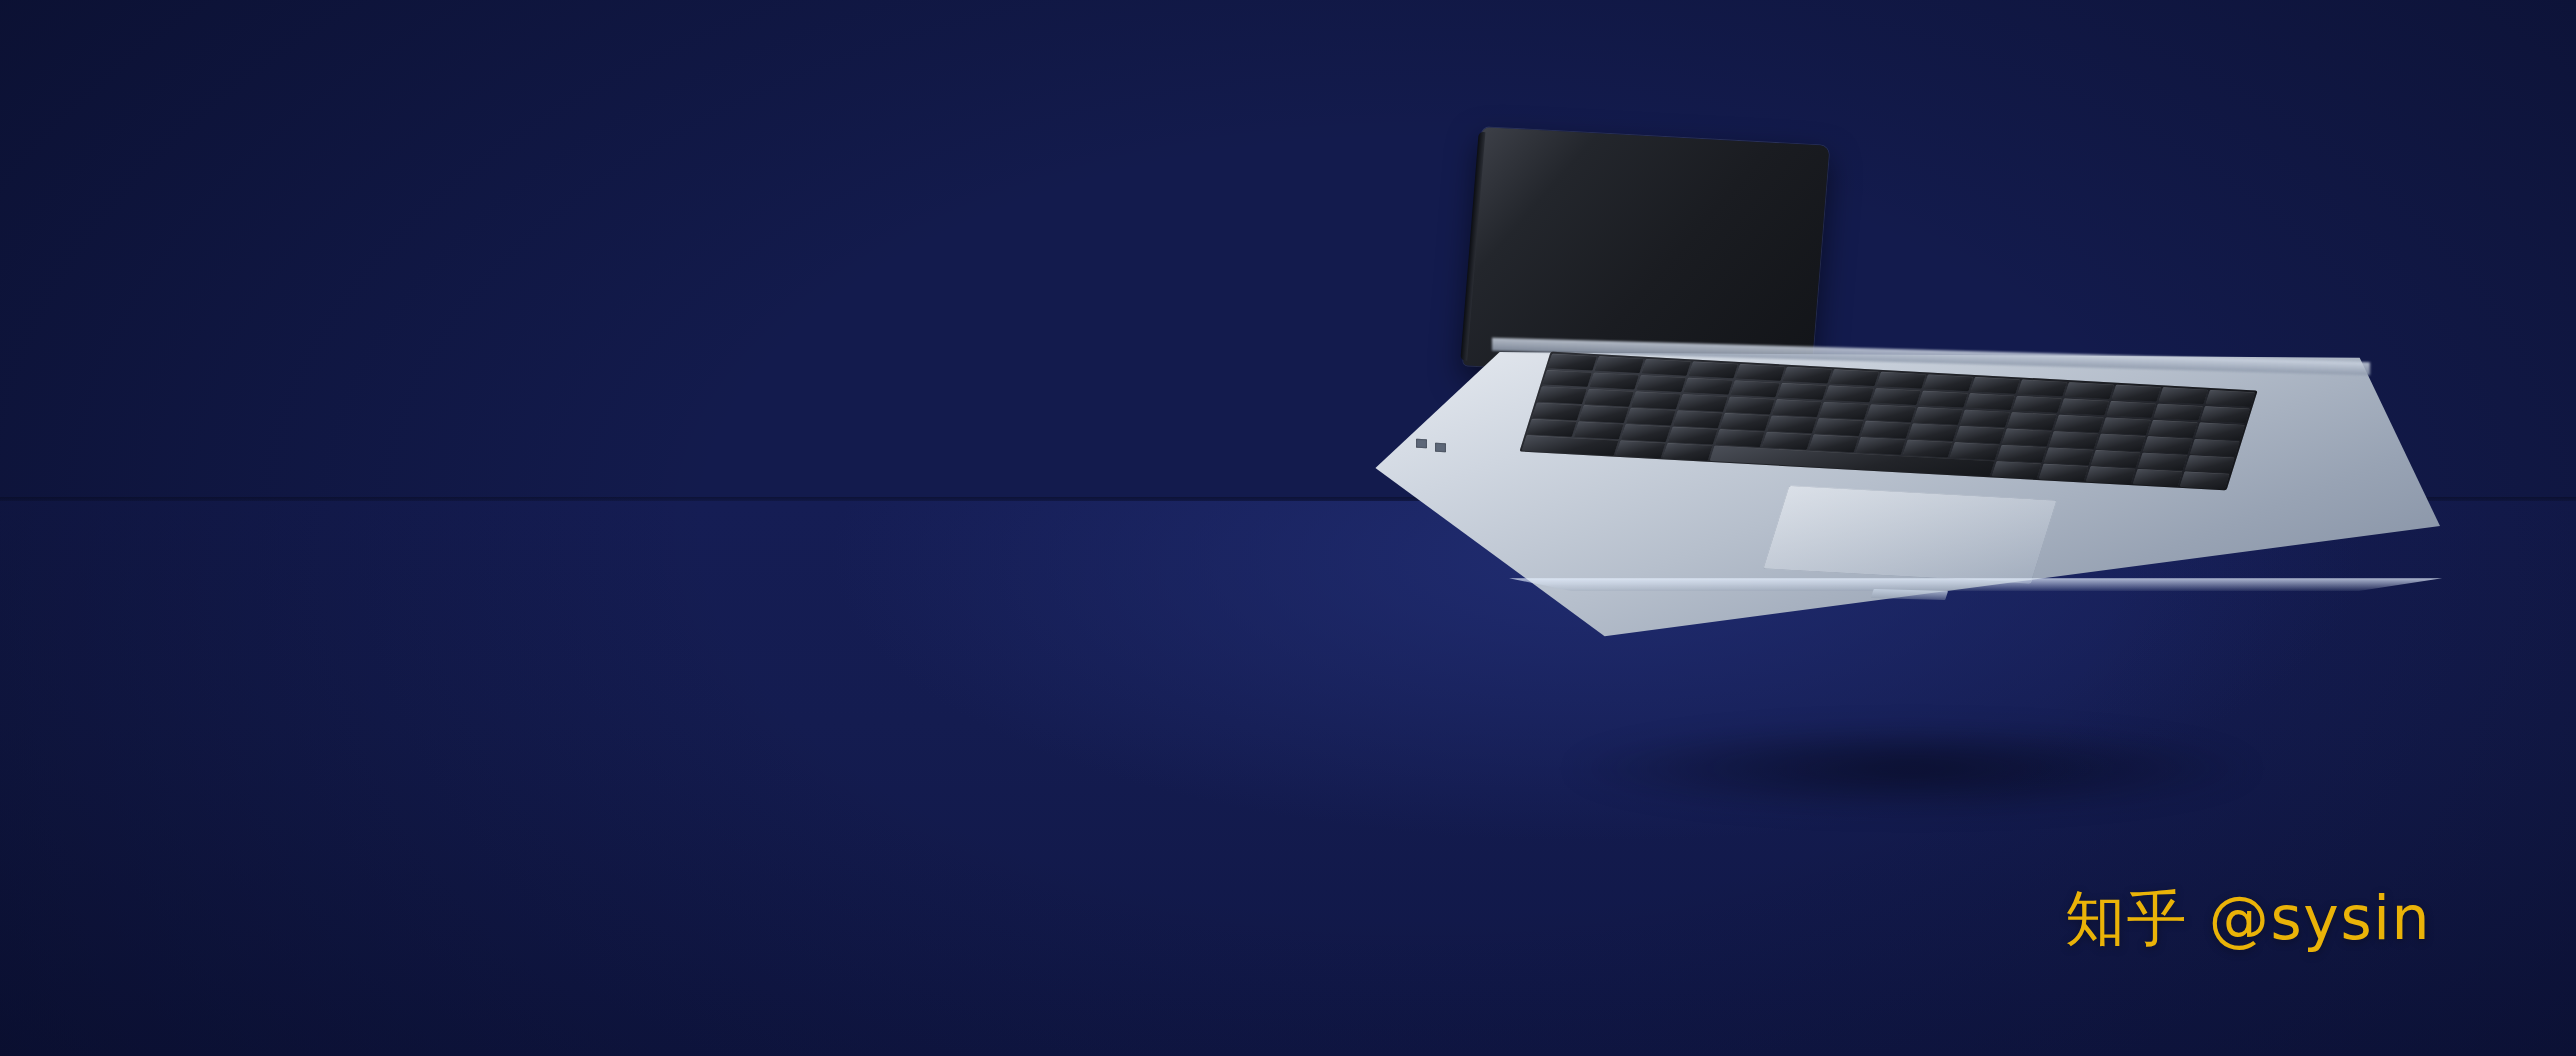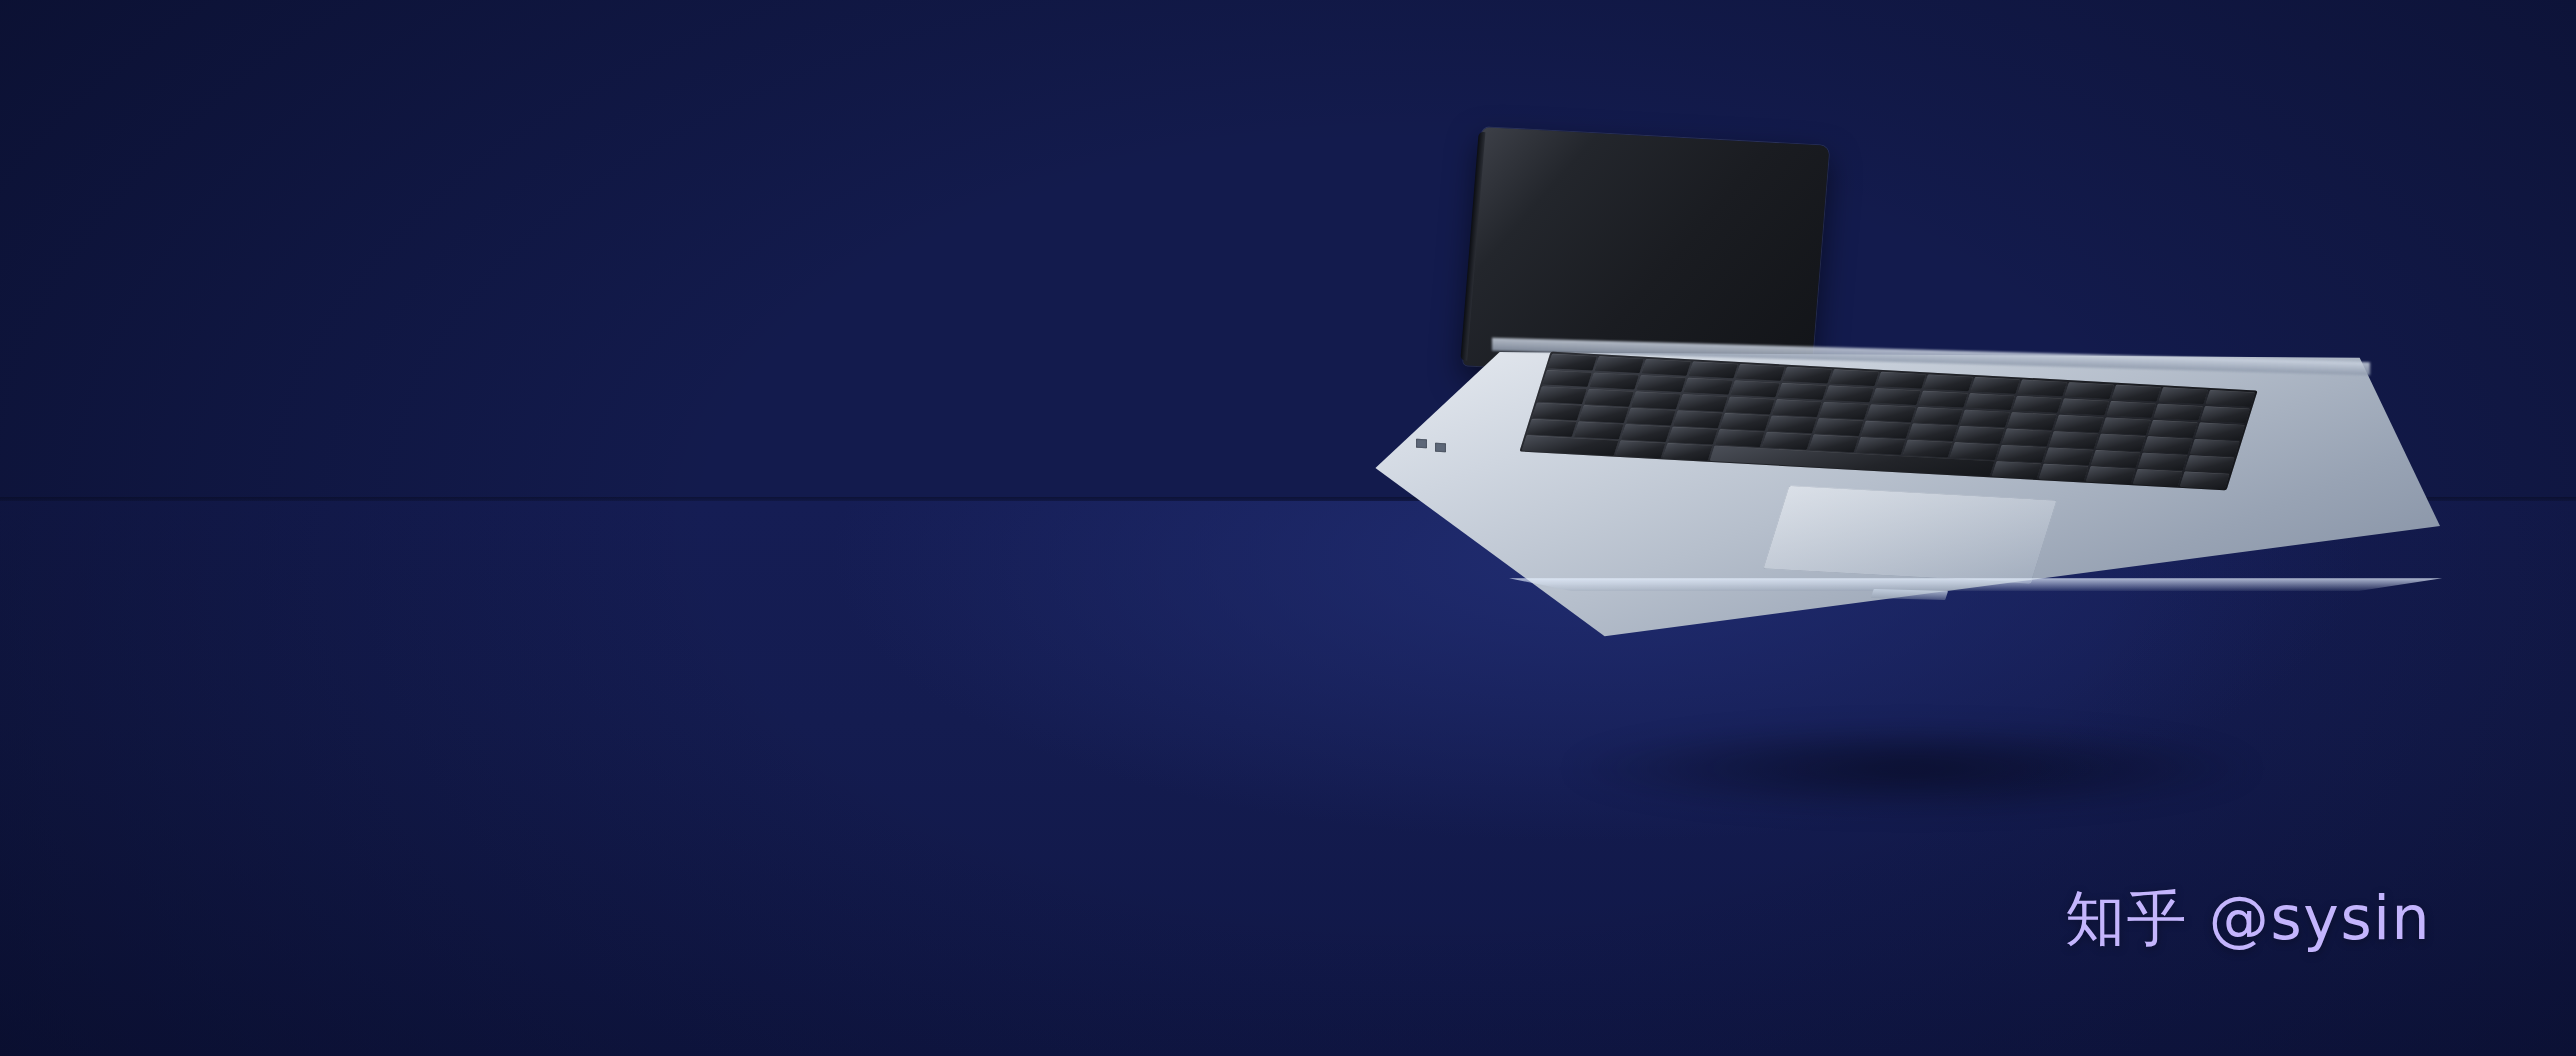--- a/index.html
+++ b/index.html
@@ -112,21 +112,21 @@
     border-radius:0.8px;
   }
   .port {
     position:absolute; background:#5d6778; border-radius:0.8px;
     box-shadow:inset 0 0 1.6px rgba(0,0,0,.7);
   }
 
   
   #watermark {
     position:absolute; left:2065px; top:879px;
-    font-size:60px; color:#c4b5fd; letter-spacing:1.6px;
+    font-size:60px; color:#eab308; letter-spacing:1.6px;
     font-family:"DejaVu Sans", sans-serif;
     text-shadow:0 1.6px 8px rgba(0,0,0,.35);
     white-space:nowrap;
   }
 </style>
 </head>
 <body>
 
 <div id="bg-scene">
   <div id="bg-wall"></div>

